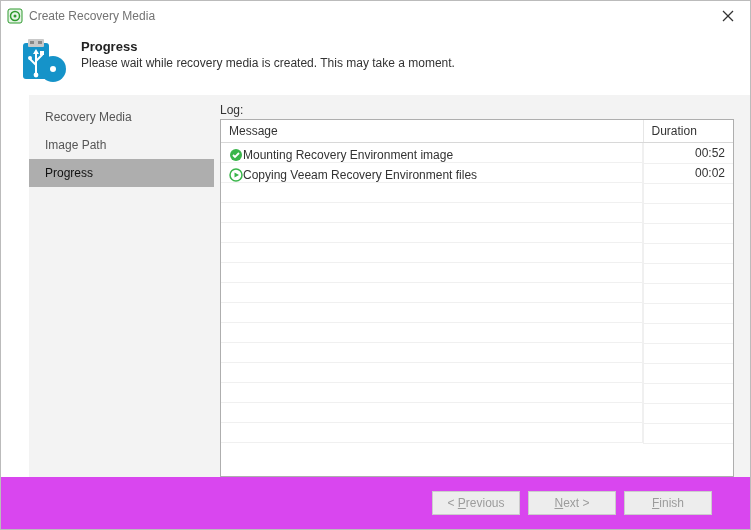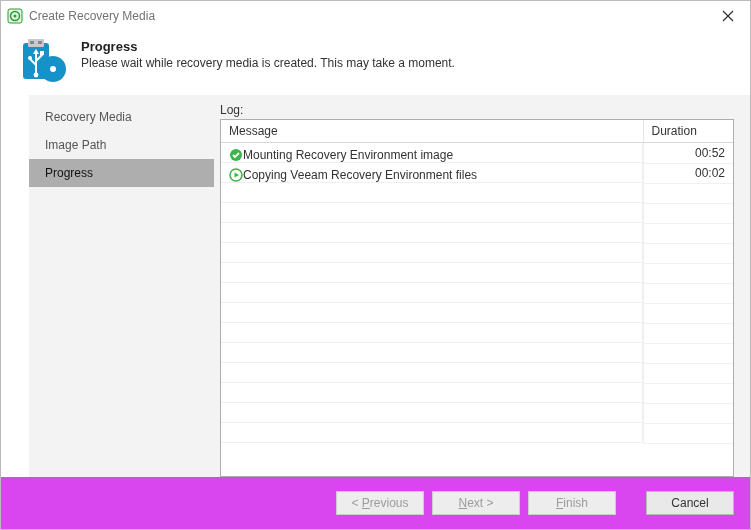--- a/index.html
+++ b/index.html
@@ -313,16 +313,15 @@
         </table>
       </div>
     </div>
   </div>
 
   <div class="footer">
     <button class="wiz" disabled=""><span title="&lt; Previous">&lt; <span class="u">P</span>revious</span></button>
     <button class="wiz" disabled=""><span class="u">N</span>ext &gt;</button>
     <button class="wiz" disabled=""><span class="u">F</span>inish</button>
     <span class="btn-gap"></span>
-    <button class="wiz">Cancel</button>
   </div>
 
 </div>
 
 </body></html>

